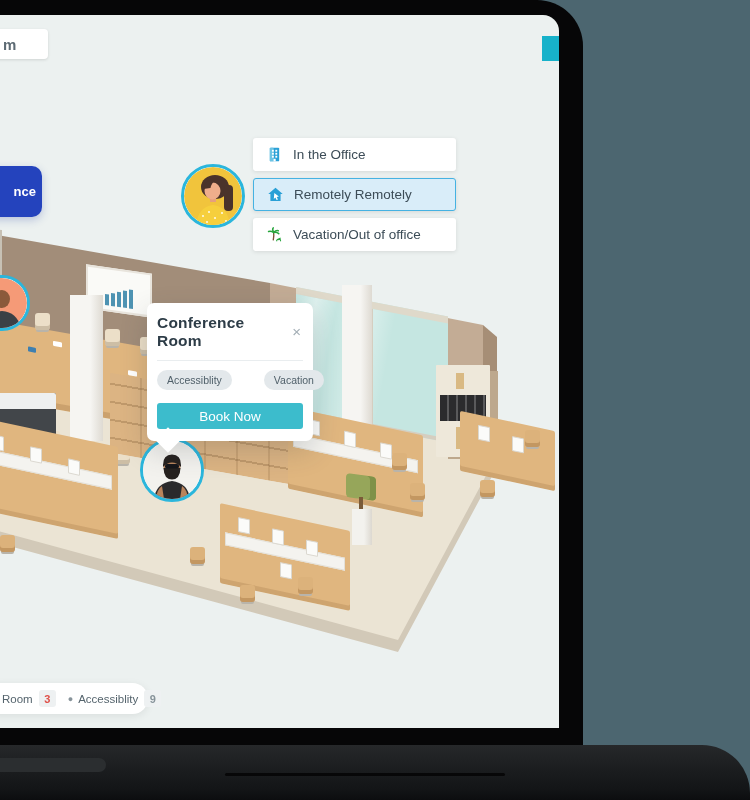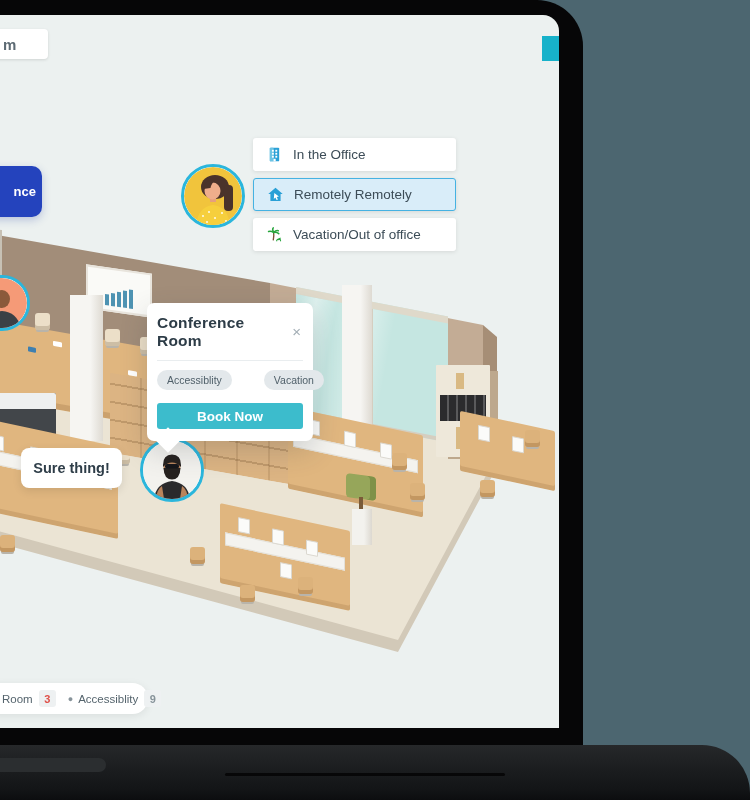--- a/index.html
+++ b/index.html
@@ -80,21 +80,21 @@
     box-shadow:inset 0 0 0 2px #c7c1b5;}
   
   .popup{position:absolute;left:147px;top:288px;width:166px;background:#fff;border-radius:7px;
     box-shadow:0 10px 28px rgba(50,60,70,.20);padding:11px 10px 12px;box-sizing:border-box;}
   .popup-head{display:flex;align-items:center;justify-content:space-between;}
   .popup-title{font-size:15.5px;font-weight:600;color:#2d3c47;letter-spacing:.2px;}
   .popup-close{font-size:15px;color:#a3aeb5;line-height:14px;cursor:pointer;padding:0 2px;}
   .popup hr{border:none;border-top:1px solid #e9edef;margin:10px 0 9px;}
   .tags{display:flex;gap:32px;}
   .tag{background:#e3e8eb;border-radius:11px;padding:4px 10px;font-size:10.5px;color:#50606a;}
-  .book-btn{margin-top:13px;height:26px;background:#3cbccc;border-radius:3px;color:#fff;font-size:13.5px;font-weight:700;
+  .book-btn{margin-top:13px;height:26px;background:#3cbccc;border-radius:3px;color:#fff;font-size:13.5px;font-weight:400;
     display:flex;align-items:center;justify-content:center;cursor:pointer;}
   .popup-tail{position:absolute;left:12px;bottom:-8px;width:18px;height:18px;background:#fff;transform:rotate(45deg);}
   
   .bubble{position:absolute;left:21px;top:433px;width:101px;height:40px;background:#fff;border-radius:8px;
     box-shadow:0 3px 10px rgba(0,0,0,.10);display:flex;align-items:center;justify-content:center;
     font-size:14.5px;color:#2e3d48;font-weight:600;}
   .bubble-tail{position:absolute;right:-7px;top:13px;width:15px;height:15px;background:#fff;transform:rotate(45deg);z-index:-1;
     box-shadow:2px -2px 4px rgba(0,0,0,.05);}
   
   .status-bar{position:absolute;left:-18px;top:668px;width:166px;height:31px;background:#fff;border-radius:16px;
@@ -296,24 +296,20 @@
       </div>
       <hr>
       <div class="tags">
         <span class="tag">Accessiblity</span>
         <span class="tag">Vacation</span>
       </div>
       <div class="book-btn">Book Now</div>
       <div class="popup-tail"></div>
     </div>
 
-    <div class="bubble">
-      <span>Sure thing!</span>
-      <div class="bubble-tail"></div>
-    </div>
 
     <div class="status-bar">
       <div class="legend-group">
         <span>Room</span>
         <span class="count-badge" style="color:#df4f48">3</span>
       </div>
       <div class="legend-group">
         <span class="legend-dot">●</span>
         <span>Accessiblity</span>
         <span class="count-badge" style="color:#87939a">9</span>

